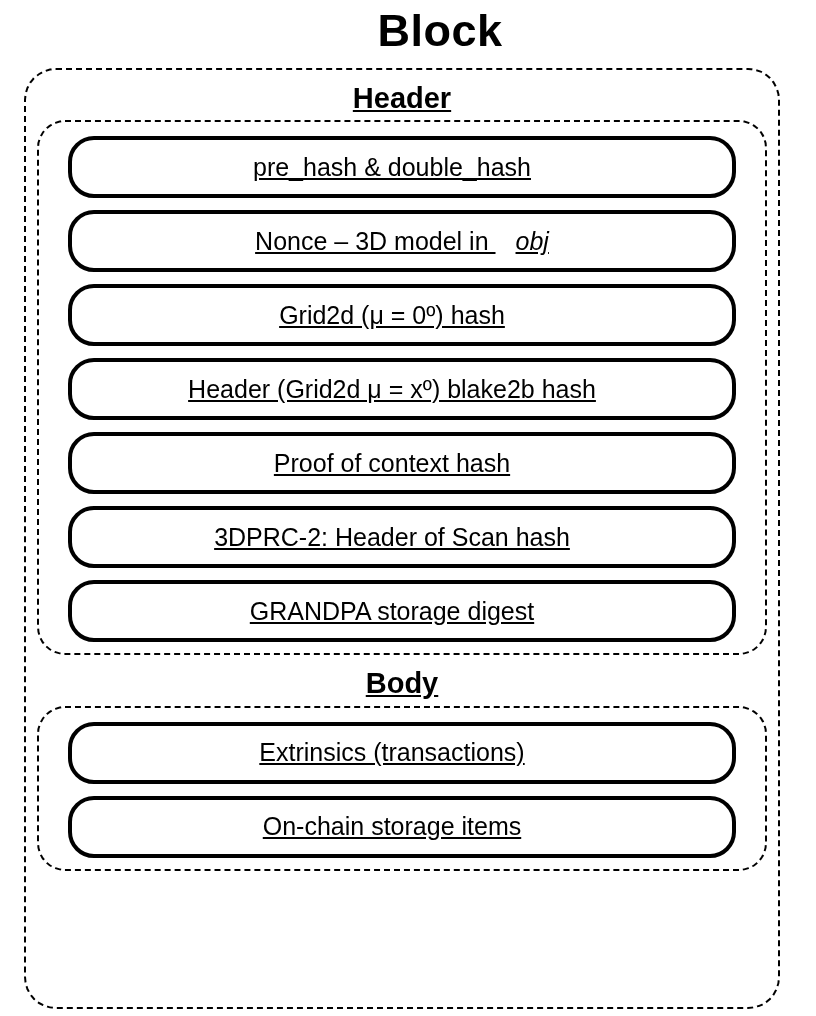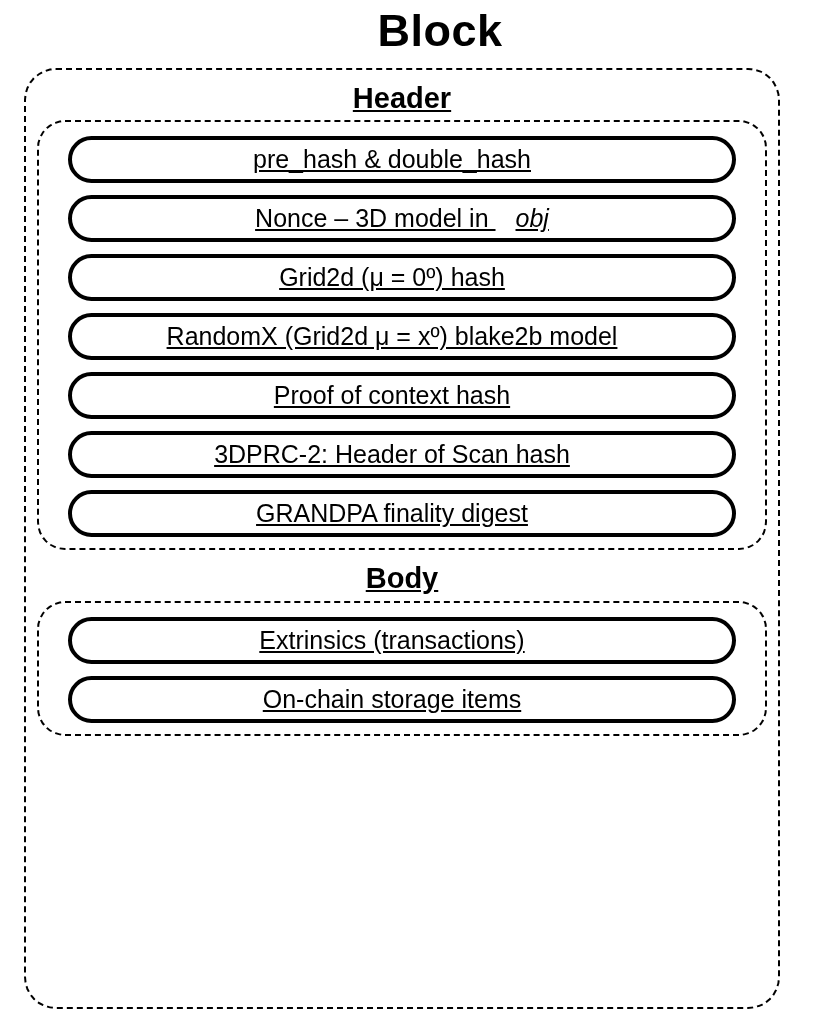--- a/index.html
+++ b/index.html
@@ -52,21 +52,21 @@
     border: 2.5px dashed #000000;
     border-radius: 28px;
     margin: 5px 11px 0 11px;
     padding: 14px 29px 11px 29px;
     display: flex;
     flex-direction: column;
     gap: 12px;
     box-sizing: border-box;
   }
   .box {
-    height: 47px;
+    height: 62px;
     border: 4px solid #000000;
     border-radius: 26px;
     background: #ffffff;
     display: flex;
     align-items: center;
     justify-content: center;
     font-size: 25px;
     line-height: 1;
     box-sizing: border-box;
     white-space: pre;
@@ -84,24 +84,24 @@
   <div class="title">Block</div>
 
   <div class="outer">
 
     <div class="section-label">Header</div>
 
     <div class="inner">
       <div class="box"><span>pre_hash &amp; double_hash</span><span class="em"></span></div>
       <div class="box"><span>Nonce – 3D model in </span><span class="em">obj</span></div>
       <div class="box"><span>Grid2d (μ = 0º) hash</span><span class="em"></span></div>
-      <div class="box"><span>RandomX (Grid2d μ = xº) blake2b model</span><span class="em"></span></div>
+      <div class="box"><span>Header (Grid2d μ = xº) blake2b hash</span><span class="em"></span></div>
       <div class="box"><span>Proof of context hash</span><span class="em"></span></div>
       <div class="box"><span>3DPRC-2: Header of Scan hash</span><span class="em"></span></div>
-      <div class="box"><span>GRANDPA finality digest</span><span class="em"></span></div>
+      <div class="box"><span>GRANDPA storage digest</span><span class="em"></span></div>
     </div>
 
     <div class="section-label body-label">Body</div>
 
     <div class="inner">
       <div class="box"><span>Extrinsics (transactions)</span><span class="em"></span></div>
       <div class="box"><span>On-chain storage items</span><span class="em"></span></div>
     </div>
 
   </div>

